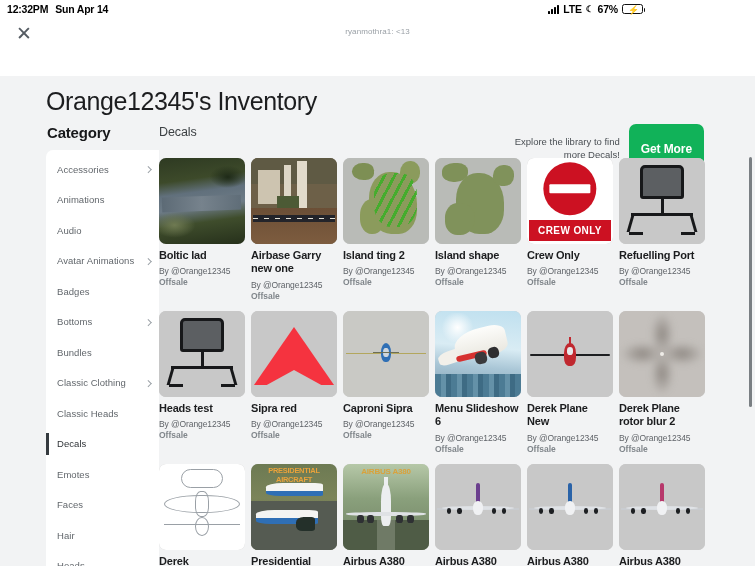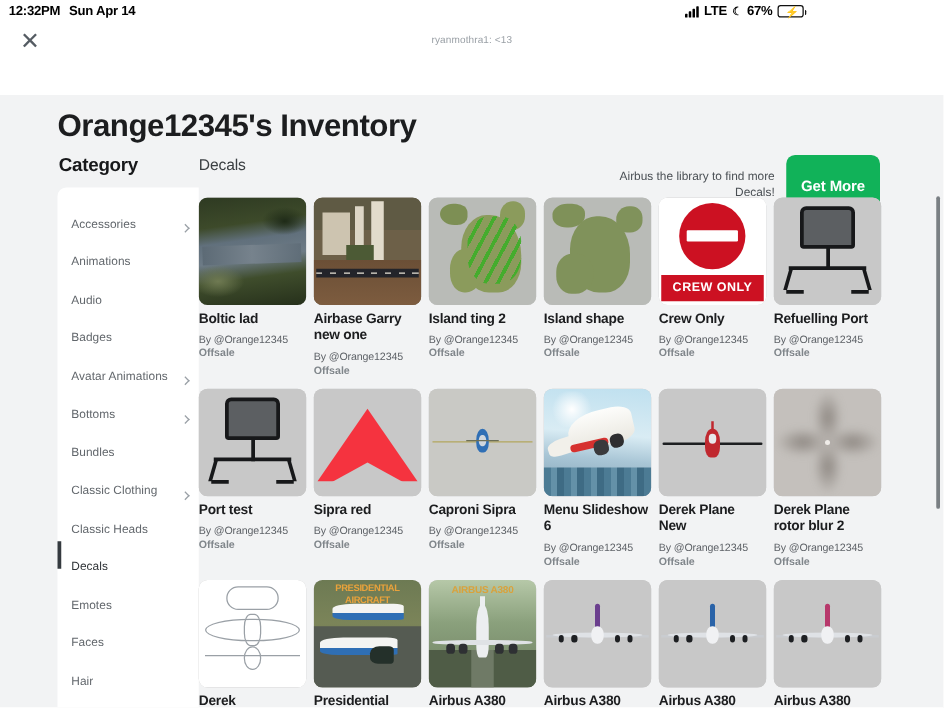--- a/index.html
+++ b/index.html
@@ -51,30 +51,30 @@
     background:#f3f4f5; display:flex; align-items:center;
     border-bottom:1px solid #e4e5e7;
   }
   .nav-back { position:absolute; left:12px; top:5px; width:18px; height:18px;
     display:flex; align-items:center; justify-content:center; cursor:pointer; }
   .chev-left { width:7px; height:7px; border-left:1.6px solid #3b3f44; border-bottom:1.6px solid #3b3f44; transform:rotate(45deg); margin-left:2px; }
   .nav-title { width:100%; text-align:center; font-size:14.5px; font-weight:700; color:#1c1d1f; letter-spacing:-0.1px; }
 
   
   .page { position:absolute; top:76px; left:0; width:755px; height:490px; background:#f2f3f4; overflow:hidden; }
-  .page-title { margin:11px 0 0 46px; font-size:25px; font-weight:700; color:#1c1d1f; letter-spacing:-0.4px; }
+  .page-title { margin:11px 0 0 46px; font-size:25px; font-weight:400; color:#1c1d1f; letter-spacing:-0.4px; }
 
   .body-row { position:absolute; top:48px; left:0; width:755px; height:442px; display:flex; }
 
   
   .sidebar { width:159px; flex:0 0 159px; padding-left:46px; }
   .cat-head { font-size:15px; font-weight:700; color:#17181a; letter-spacing:-0.2px; margin:0 0 9px 1px; }
   .cat-card { background:#ffffff; border-radius:7px 0 0 0; width:113px; padding:4px 0 0 0; }
   .cat-item {
-    position:relative; height:30.5px; display:flex; align-items:flex-end;
+    position:relative; height:30.5px; display:flex; align-items:center;
     justify-content:space-between; padding:0 9px 0 11px; cursor:pointer;
   }
   .cat-item span.lbl { font-size:9.5px; color:#62676c; letter-spacing:0.05px; white-space:nowrap; }
   .cat-item.sel span.lbl { color:#2f3337; }
   .cat-item.sel::before {
     content:""; position:absolute; left:0; top:4px; bottom:4px; width:2.5px; background:#353a3f; border-radius:0;
   }
   .chev-r { width:4.5px; height:4.5px; border-top:1.3px solid #9aa0a6; border-right:1.3px solid #9aa0a6; transform:rotate(45deg); flex:0 0 auto; }
 
   
@@ -277,25 +277,25 @@
               <span class="lbl">Accessories</span>
               <span class="chev-r"></span>
             </div>
             <div class="cat-item">
               <span class="lbl">Animations</span>
             </div>
             <div class="cat-item">
               <span class="lbl">Audio</span>
             </div>
             <div class="cat-item">
-              <span class="lbl">Badges</span>
-            </div>
-            <div class="cat-item">
               <span class="lbl">Avatar Animations</span>
               <span class="chev-r"></span>
+            </div>
+            <div class="cat-item">
+              <span class="lbl">Badges</span>
             </div>
             <div class="cat-item">
               <span class="lbl">Bottoms</span>
               <span class="chev-r"></span>
             </div>
             <div class="cat-item">
               <span class="lbl">Bundles</span>
             </div>
             <div class="cat-item">
               <span class="lbl">Classic Clothing</span>
@@ -319,21 +319,21 @@
             <div class="cat-item">
               <span class="lbl">Heads</span>
             </div>
           </div>
       </div>
 
       <div class="main">
         <div class="sec-head-row">
           <div class="sec-title">Decals</div>
           <div class="promo">
-            <div class="promo-text">Airbus the library to find more Decals!</div>
+            <div class="promo-text">Explore the library to find more Decals!</div>
             <button class="get-more">Get More</button>
           </div>
         </div>
         <div class="grid" id="item-grid">
             <div class="card">
               <div class="thumb">
                 <div class="art art-boltic"></div>
               </div>
               <div class="card-name">Boltic lad</div>
               <div class="card-by">By @Orange12345</div>
@@ -417,21 +417,21 @@
                 <div class="art art-port">
                   <div class="pt-head"></div>
                   <div class="pt-stem"></div>
                   <div class="pt-bar"></div>
                   <div class="pt-l"></div>
                   <div class="pt-r"></div>
                   <div class="pt-lb"></div>
                   <div class="pt-rb"></div>
                 </div>
               </div>
-              <div class="card-name">Port test</div>
+              <div class="card-name">Heads test</div>
               <div class="card-by">By @Orange12345</div>
               <div class="card-sale">Offsale</div>
             </div>
             <div class="card">
               <div class="thumb">
                 <div class="art art-arrow">
                   <div class="ar-shape"></div>
                   <div class="ar-cut"></div>
                 </div>
               </div>

